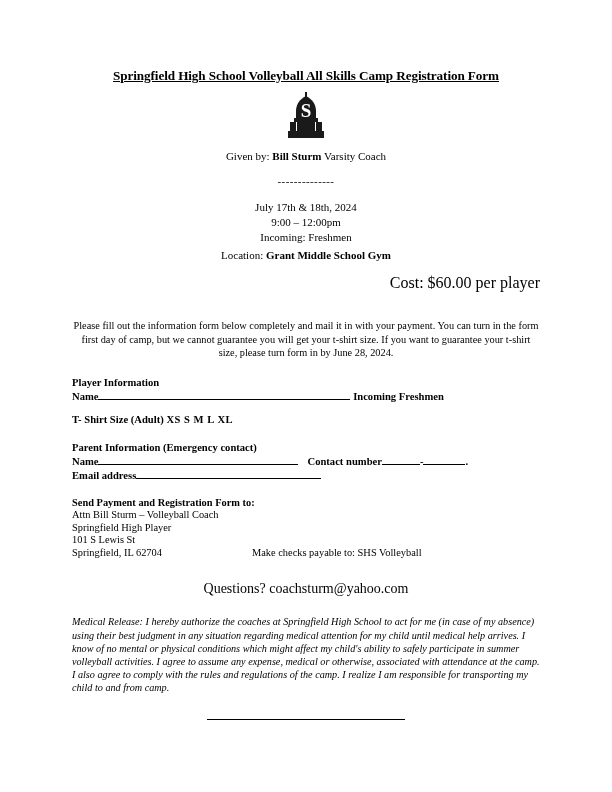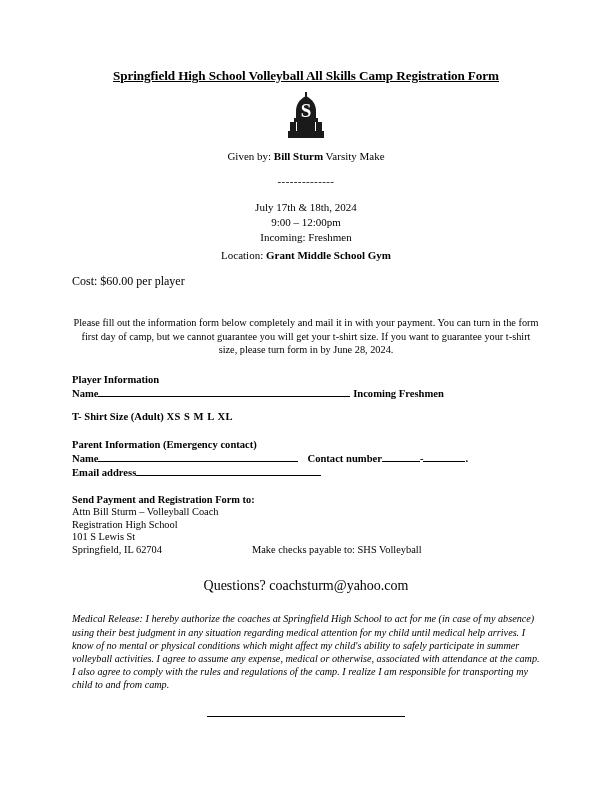--- a/index.html
+++ b/index.html
@@ -58,23 +58,23 @@
     font-size: 11px;
     line-height: 15px;
   }
   .location {
     text-align: center;
     margin-top: 4px;
     font-size: 11px;
   }
   .location b { font-weight: bold; }
   .cost {
-    text-align: left;
+    text-align: right;
     margin-top: 13px;
-    font-size: 12px;
+    font-size: 16px;
   }
   .instructions {
     text-align: center;
     margin-top: 27px;
     font-size: 10.3px;
     line-height: 13.5px;
   }
   .section-head {
     margin-top: 17px;
     font-weight: bold;
@@ -155,21 +155,21 @@
           <rect x="32" y="30" width="6" height="9"></rect>
           <rect x="13" y="30" width="18" height="9"></rect>
           <rect x="4" y="39" width="36" height="7"></rect>
         </g>
         <text x="22" y="25" font-family="Liberation Serif, serif" font-size="19" font-weight="bold" fill="#ffffff" text-anchor="middle">S</text>
       </svg>
     </span>
   </div>
 
   <div class="given-by">
-    <span>Given by: </span><b>Bill Sturm</b><span> Varsity Make</span>
+    <span>Given by: </span><b>Bill Sturm</b><span> Varsity Coach</span>
   </div>
 
   <div class="dashes">--------------</div>
 
   <div class="when">
     <div>July 17th &amp; 18th, 2024</div>
     <div>9:00 – 12:00pm</div>
     <div>Incoming: Freshmen</div>
   </div>
 
@@ -202,21 +202,21 @@
     <span>Name</span><span class="blank" style="width:200px"></span><span style="display:inline-block;width:9px"></span><span>Contact number</span><span class="blank" style="width:38px"></span><span>-</span><span class="blank" style="width:42px"></span><span>.</span>
   </div>
 
   <div class="field-row">
     <span>Email address</span><span class="blank" style="width:185px"></span>
   </div>
 
   <div class="payment">
     <div class="bold">Send Payment and Registration Form to:</div>
     <div>Attn Bill Sturm – Volleyball Coach</div>
-    <div>Registration High School</div>
+    <div>Springfield High Player</div>
     <div>101 S Lewis St</div>
     <div class="pay-line">
       <span>Springfield, IL 62704</span>
       <span class="checks">Make checks payable to: SHS Volleyball</span>
     </div>
   </div>
 
   <div class="questions">Questions? coachsturm@yahoo.com</div>
 
   <div class="release">Medical Release: I hereby authorize the coaches at Springfield High School to act for me (in case of my absence) using their best judgment in any situation regarding medical attention for my child until medical help arrives. I know of no mental or physical conditions which might affect my child's ability to safely participate in summer volleyball activities. I agree to assume any expense, medical or otherwise, associated with attendance at the camp. I also agree to comply with the rules and regulations of the camp. I realize I am responsible for transporting my child to and from camp.</div>

